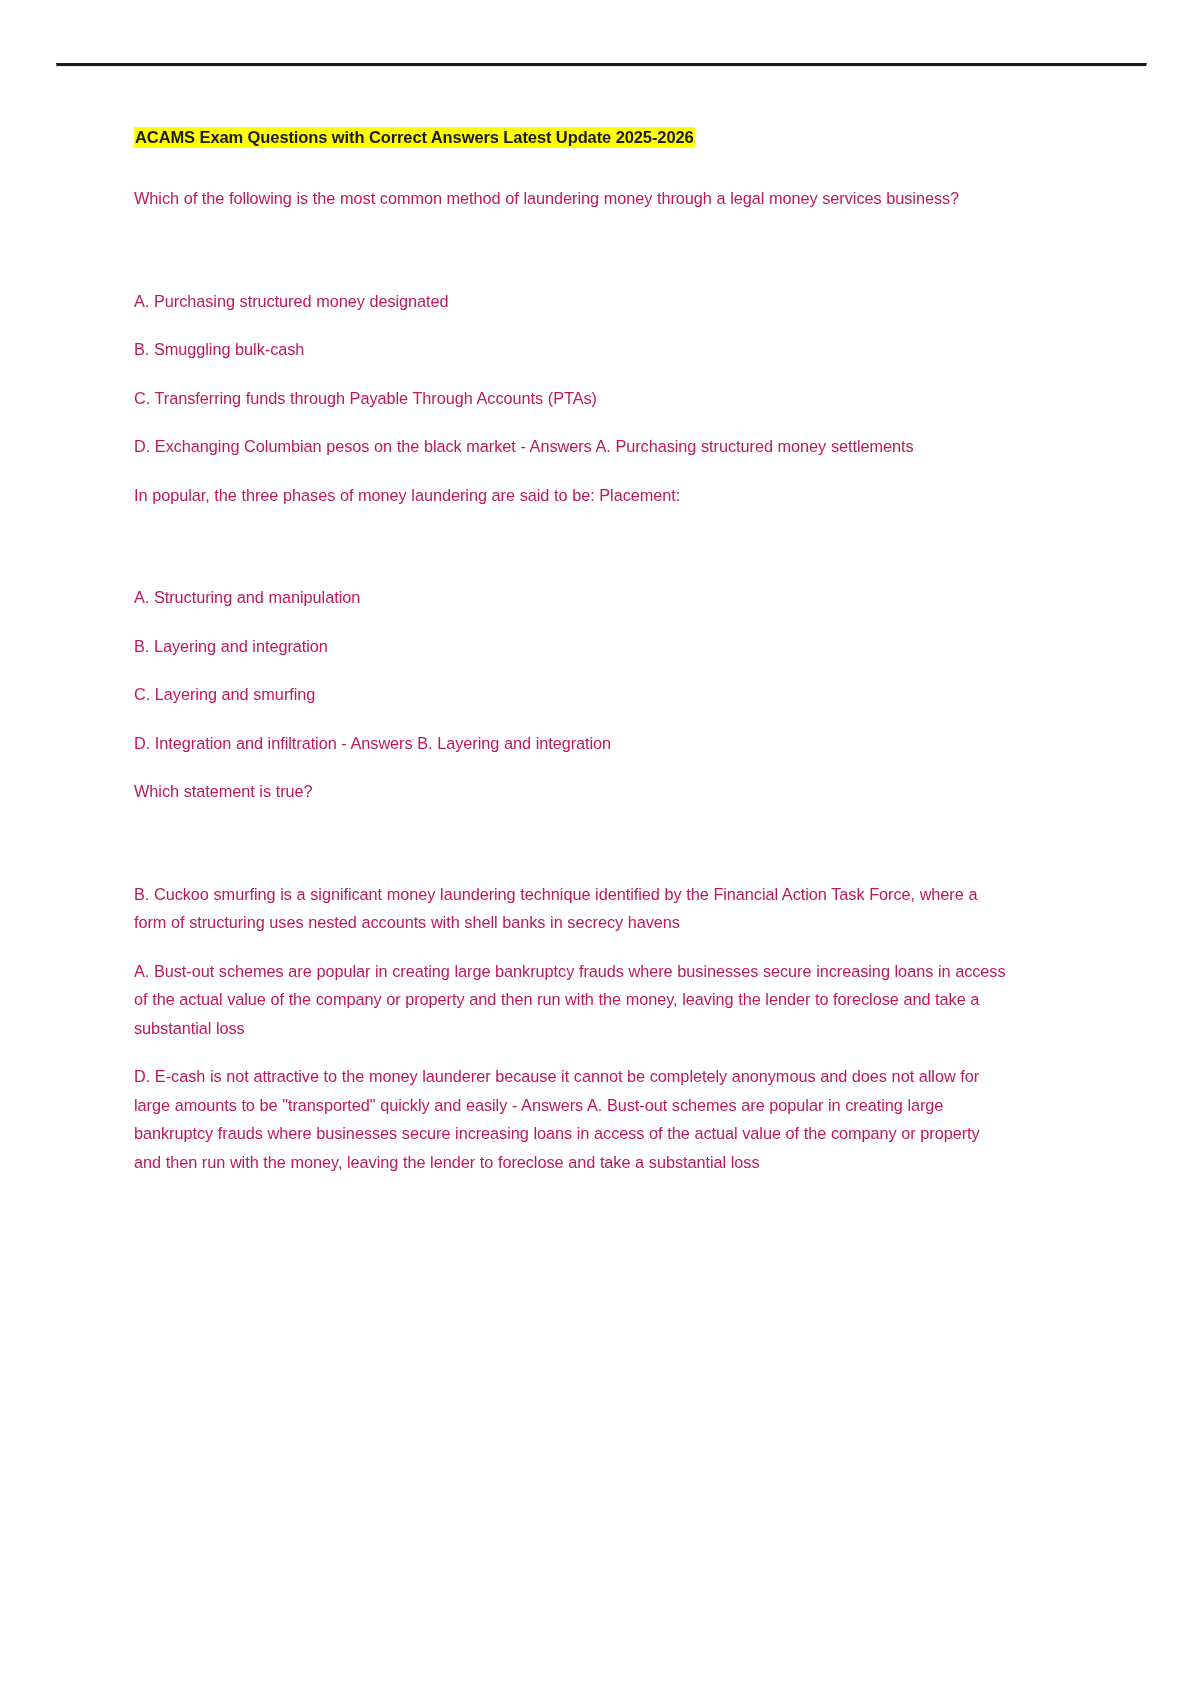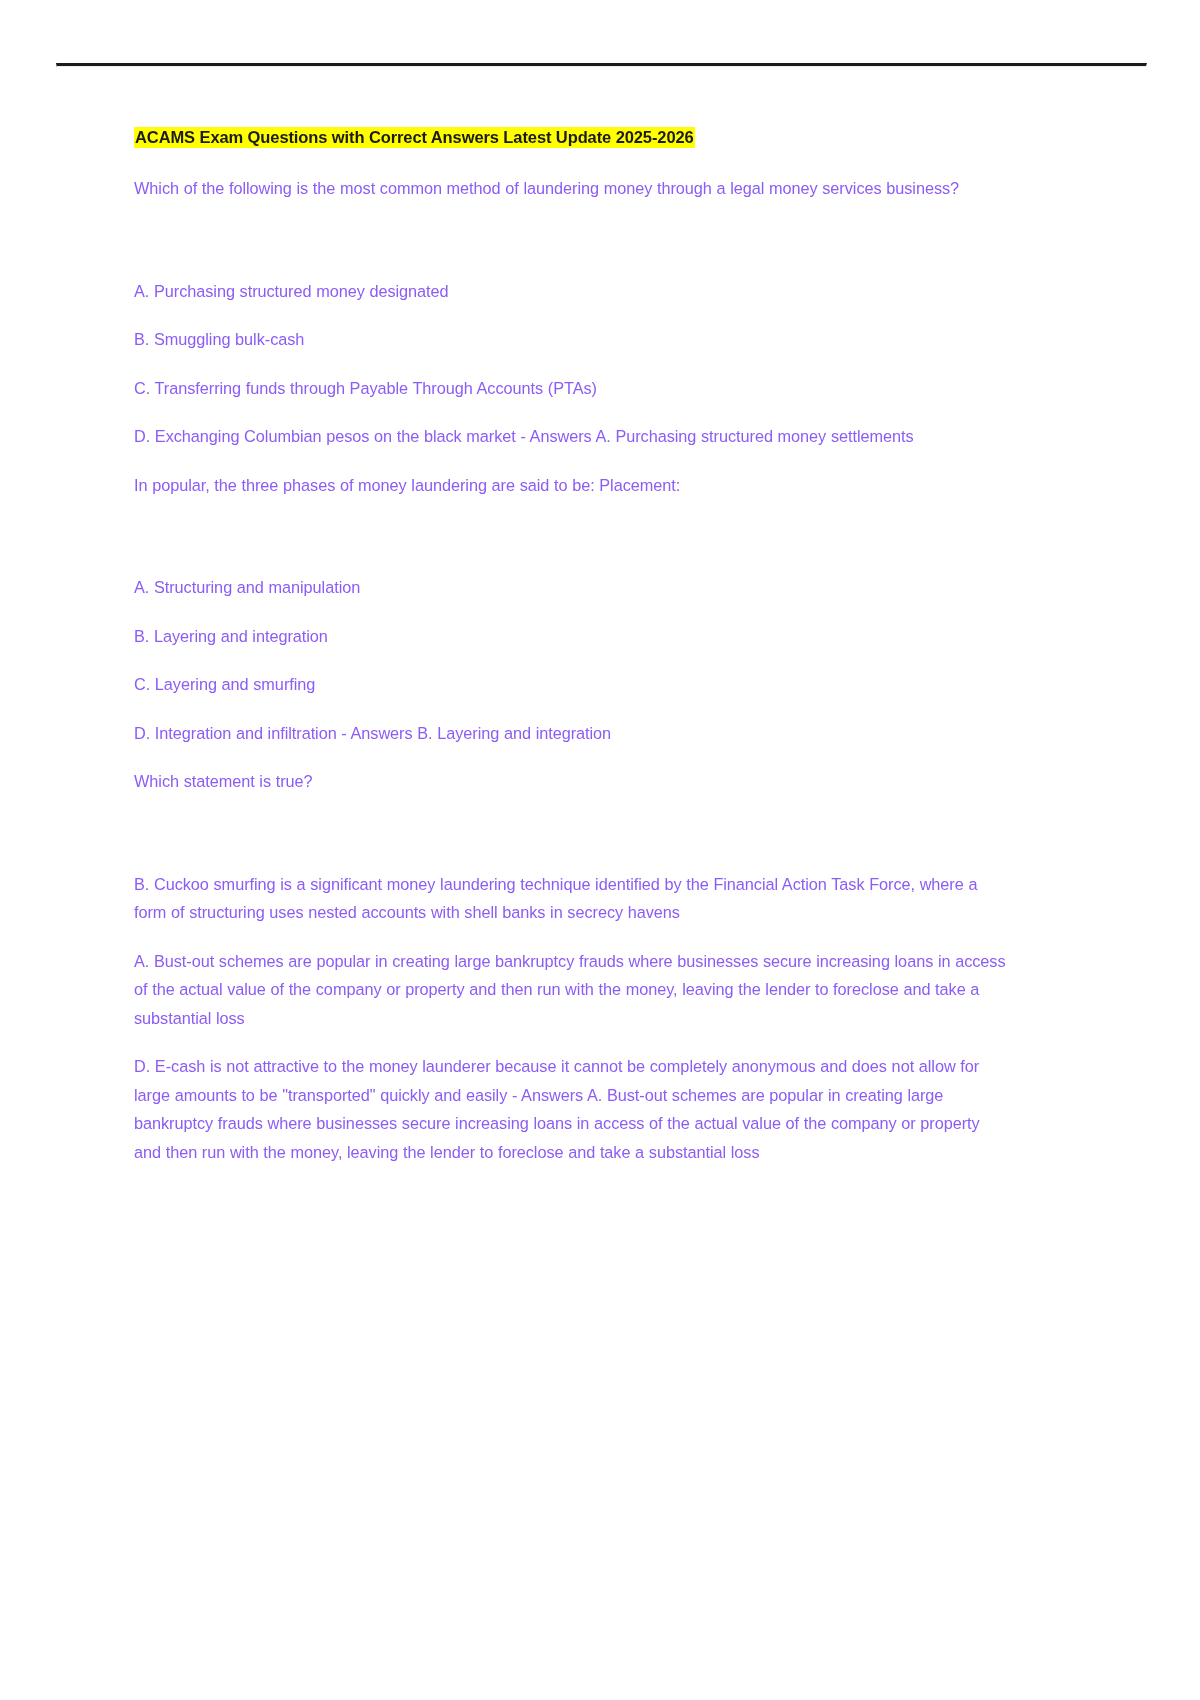--- a/index.html
+++ b/index.html
@@ -31,33 +31,33 @@
     top: 126px;
     width: 872px;
   }
 
   .doc-title {
     font-size: 16.5px;
     font-weight: bold;
     color: #1b1b1b;
     letter-spacing: -0.1px;
     line-height: 1.35;
-    margin: 0 0 26px 0;
+    margin: 0 0 36px 0;
   }
   .doc-title .hl {
     background: #ffff00;
     padding: 1px 1px 2px 1px;
     box-decoration-break: clone;
     -webkit-box-decoration-break: clone;
   }
 
   .para {
     font-size: 16.3px;
     line-height: 28.5px;
-    color: #8b5cf6;
+    color: #be185d;
     margin: 0 0 20px 0;
     letter-spacing: -0.05px;
     word-spacing: 0.2px;
   }
   .para.q {
     margin-bottom: 20px;
   }
   .gap-lg { height: 54px; }
 </style>
 </head>

